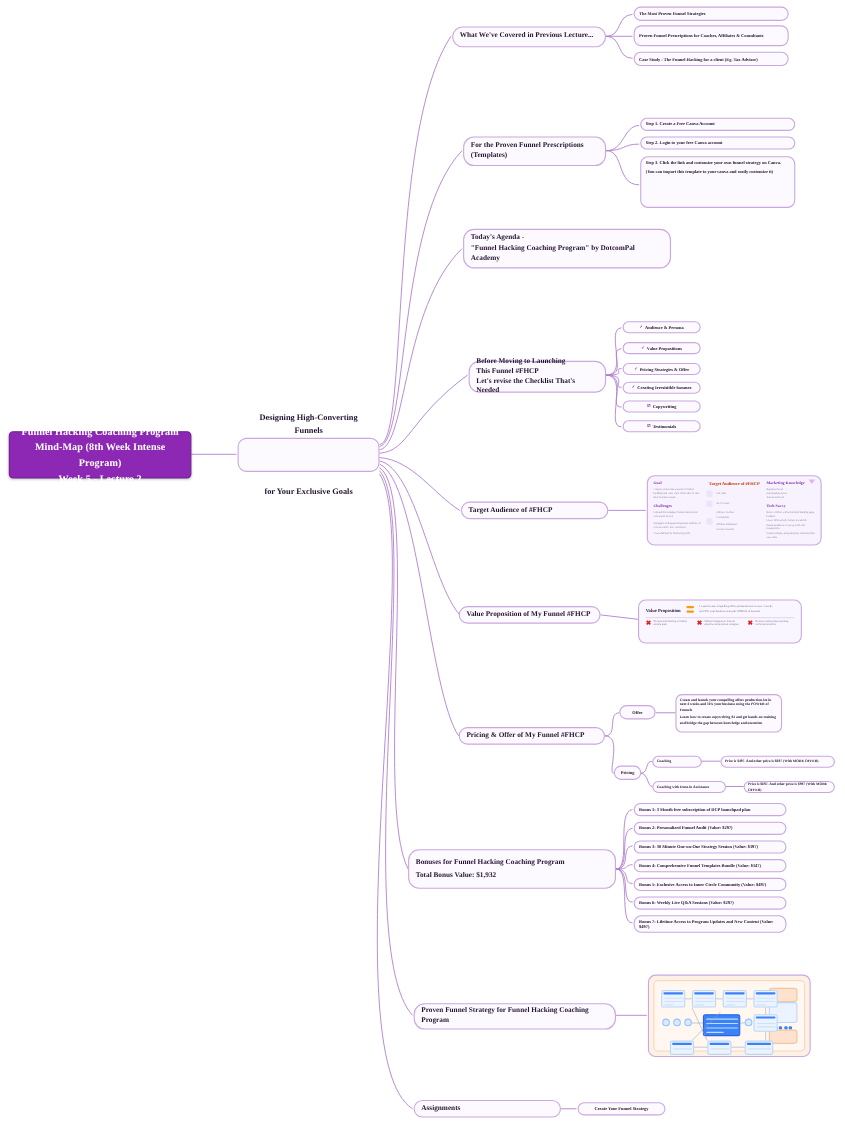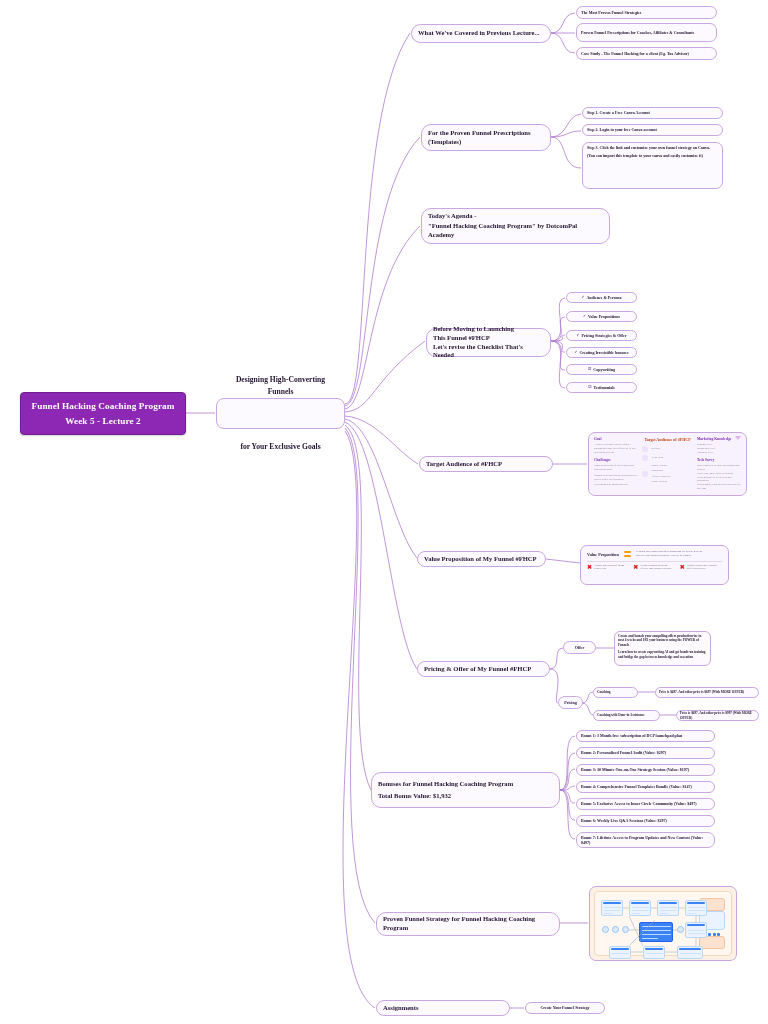--- a/index.html
+++ b/index.html
@@ -32,21 +32,20 @@
     background: #8d28b4;
     border: 1px solid #6f1f8f;
     border-radius: 4px;
     color: #ffffff;
     text-align: center;
     align-items: center;
     font-size: 9.2px;
     line-height: 1.55;
     letter-spacing: .1px;
     box-shadow: 0 1px 2px rgba(0,0,0,.18);
-    margin-left: 12px;
   }
   .central { font-size: 7.6px; text-align: center; line-height: 1.5; border-radius: 8px; gap: 44px; }
   .l1 { font-size: 6.6px; border-radius: 10px; }
   .l2 { font-size: 4.0px; font-weight: bold; border-radius: 7px; padding: 2px 4px; }
   .l3 { font-size: 3.3px; font-weight: bold; border-radius: 6px; padding: 2px 3px; }
   .gap { display:block; height: 3px; }
   .chk { color: #7b3fa0; margin-right: 2px; font-size: 3.6px; }
 
   
   .card {
@@ -149,20 +148,21 @@
       <path d="M560 790 C574 790 562 840 575 839"></path>
 
       <path d="M560 923 L588 923"></path>
 
       <path d="M510 1008 L524 1008"></path>
     </g>
   </svg>
 
   <div class="node root" style="left:8px; top:392px; width:166px; height:43px;">
     <span class="ln">Funnel Hacking Coaching Program</span>
+    <span class="ln">Mind-Map (8th Week Intense Program)</span>
     <span class="ln">Week 5 - Lecture 2</span>
   </div>
 
   <div class="node central" style="left:216px; top:398px; width:129px; height:31px;">
     <span class="ln">Designing High-Converting Funnels</span>
     <span class="ln">for Your Exclusive Goals</span>
   </div>
 
   <div class="node l1" style="left:411px; top:24px; width:140px; height:19px;">
     <span class="ln">What We've Covered in Previous Lecture...</span>

